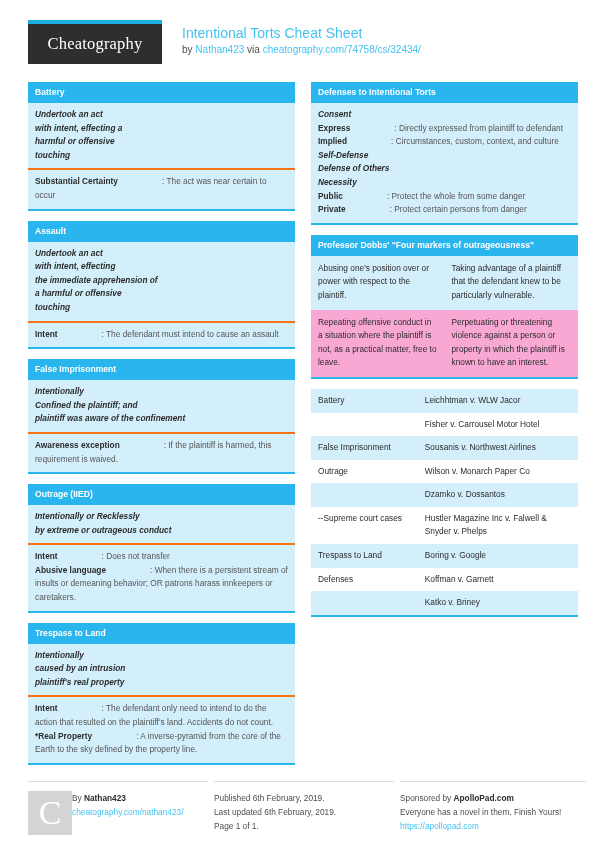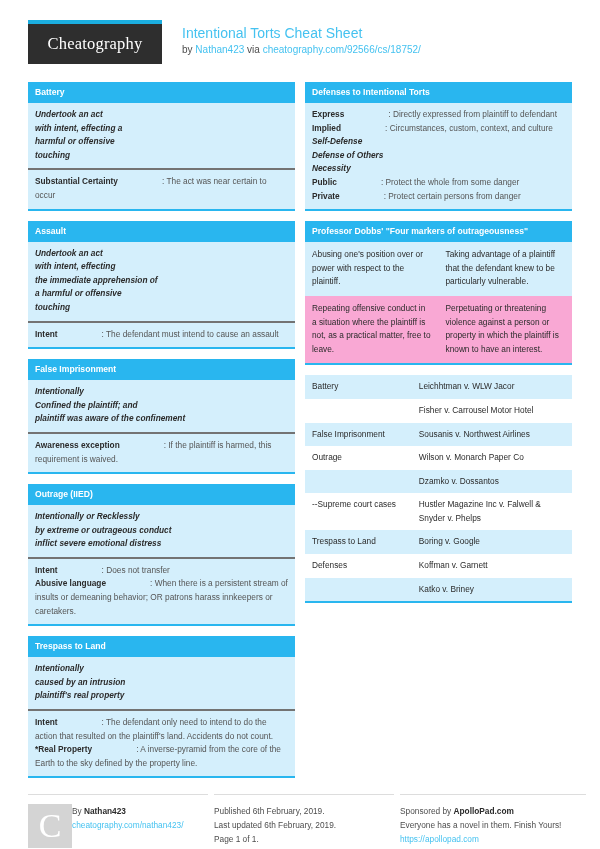--- a/index.html
+++ b/index.html
@@ -27,33 +27,33 @@
   }
   .header-titles { padding-left: 20px; padding-top: 5px; }
   .sheet-title {
     color: #45C2F0; font-size: 14px; line-height: 17px; font-weight: 400;
   }
   .sheet-byline { font-size: 10px; line-height: 15px; color: #4d4d4d; }
   .sheet-byline .author { color: #45C2F0; }
   .sheet-byline .url { color: #45C2F0; }
 
   
-  .columns { display: flex; gap: 10px; margin-top: 14px; justify-content: space-between; }
+  .columns { display: flex; gap: 16px; margin-top: 14px; justify-content: space-between; }
   .col { width: 267px; flex: 0 0 267px; }
 
   
   .card { margin-bottom: 10px; background: #D4EFFC; }
   .card-head {
     background: #29B6EF; color: #ffffff;
     font-size: 8.6px; font-weight: bold;
     padding: 5px 7px 5px 7px; line-height: 11px;
   }
   .card-body { border-bottom: 2px solid #29B6EF; }
   .sect { padding: 5px 7px 6px 7px; }
-  .sect + .sect { border-top: 2px solid #737373; }
+  .sect + .sect { border-top: 2px solid #f97316; }
   .line { font-size: 8.3px; line-height: 13.6px; color: #2b2b2b; }
   .line.it { font-style: italic; font-weight: bold; }
   .line b { font-weight: bold; }
   .muted { color: #555555; padding-left: 44px; }
 
   
   .grid2 { display: flex; flex-wrap: wrap; }
   .grid2 .cell {
     width: 50%; padding: 6px 7px 7px 7px;
     font-size: 8.3px; line-height: 13.6px; color: #2b2b2b;
@@ -95,21 +95,21 @@
 
   <div class="header">
     <div class="logo-wrap">
       <div class="logo-accent"></div>
       <div class="logo-box">
         <span class="logo-text">Cheatography</span>
       </div>
     </div>
     <div class="header-titles">
       <div class="sheet-title">Intentional Torts Cheat Sheet</div>
-      <div class="sheet-byline"><span>by </span><span class="author">Nathan423</span><span> via </span><span class="url">cheatography.com/92566/cs/18752/</span></div>
+      <div class="sheet-byline"><span>by </span><span class="author">Nathan423</span><span> via </span><span class="url">cheatography.com/74758/cs/32434/</span></div>
     </div>
   </div>
 
   <div class="columns">
 
     <div class="col" id="left-col">
         <div class="card">
           <div class="card-head">Battery</div>
           <div class="card-body">
             <div class="sect">
@@ -150,21 +150,20 @@
               <div class="line"><b>Awareness exception</b><span class="muted">: If the plaintiff is harmed, this requirement is waived.</span></div>
             </div>
           </div>
         </div>
         <div class="card">
           <div class="card-head">Outrage (IIED)</div>
           <div class="card-body">
             <div class="sect">
               <div class="line it">Intentionally or Recklessly</div>
               <div class="line it">by extreme or outrageous conduct</div>
-              <div class="line it">inflict severe emotional distress</div>
             </div>
             <div class="sect">
               <div class="line"><b>Intent</b><span class="muted">: Does not transfer</span></div>
               <div class="line"><b>Abusive language</b><span class="muted">: When there is a persistent stream of insults or demeaning behavior; OR patrons harass innkeepers or caretakers.</span></div>
             </div>
           </div>
         </div>
         <div class="card">
           <div class="card-head">Trespass to Land</div>
           <div class="card-body">
@@ -179,20 +178,21 @@
             </div>
           </div>
         </div>
       </div>
 
     <div class="col" id="right-col">
         <div class="card">
           <div class="card-head">Defenses to Intentional Torts</div>
           <div class="card-body">
             <div class="sect">
+              <div class="line it">Consent</div>
               <div class="line"><b>Express</b><span class="muted">: Directly expressed from plaintiff to defendant</span></div>
               <div class="line"><b>Implied</b><span class="muted">: Circumstances, custom, context, and culture</span></div>
               <div class="line it">Self-Defense</div>
               <div class="line it">Defense of Others</div>
               <div class="line it">Necessity</div>
               <div class="line"><b>Public</b><span class="muted">: Protect the whole from some danger</span></div>
               <div class="line"><b>Private</b><span class="muted">: Protect certain persons from danger</span></div>
             </div>
           </div>
         </div>

